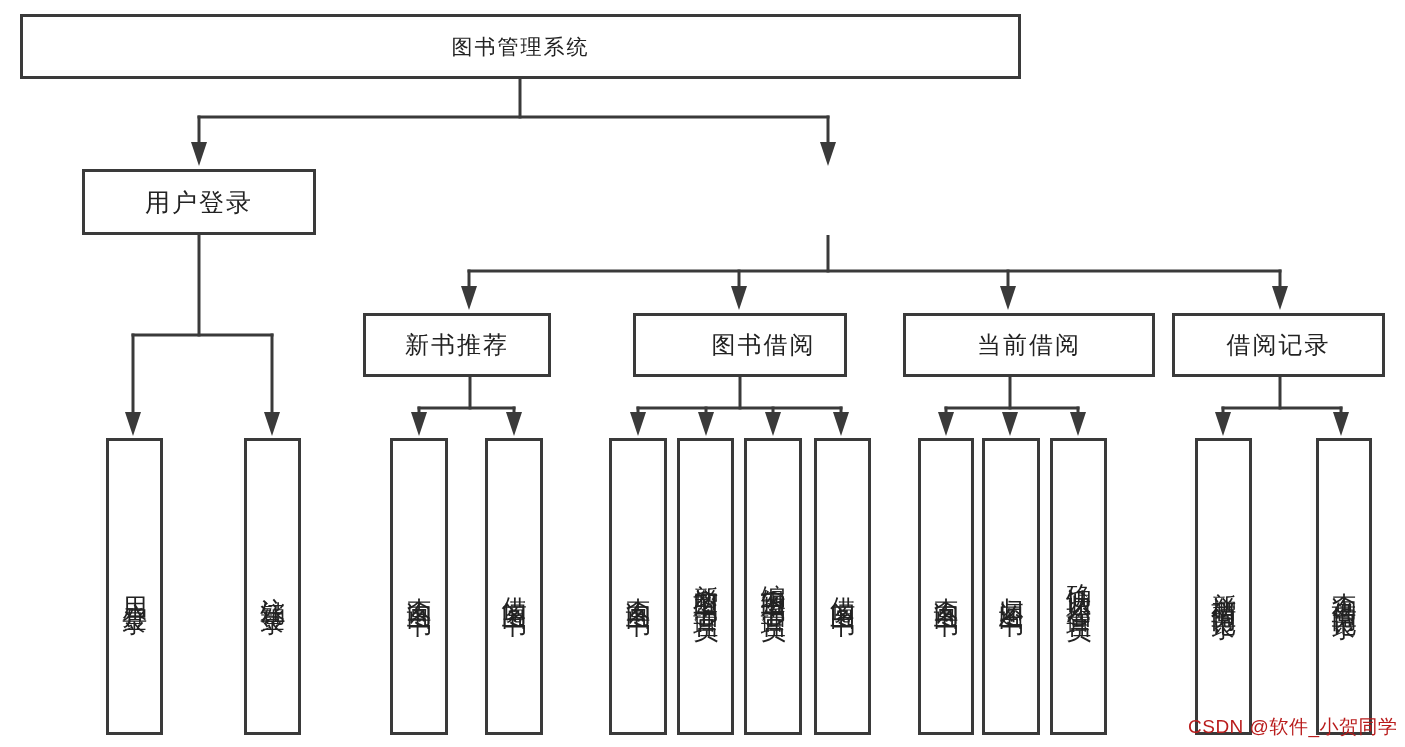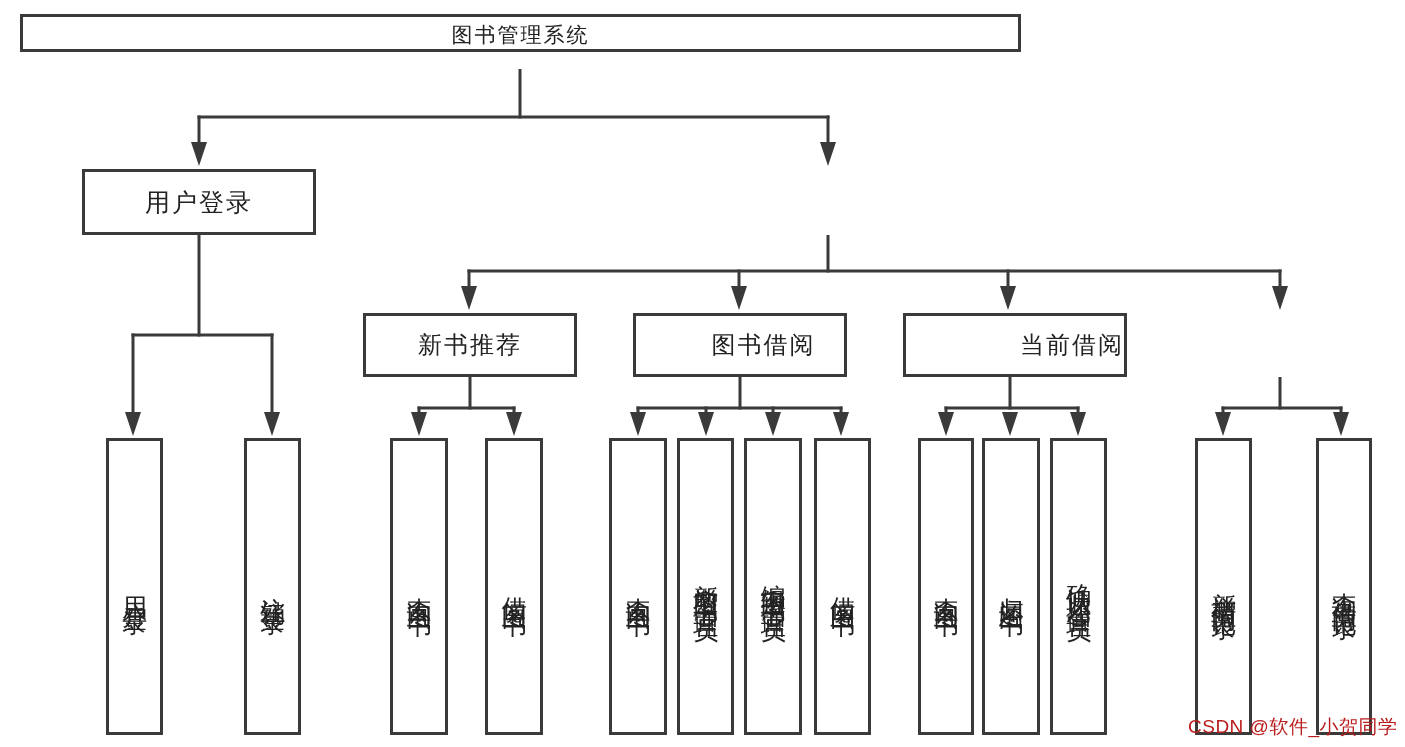--- a/index.html
+++ b/index.html
@@ -125,36 +125,39 @@
       <polygon points="765,412 781,412 773,436"></polygon>
       <polygon points="833,412 849,412 841,436"></polygon>
       <polygon points="938,412 954,412 946,436"></polygon>
       <polygon points="1002,412 1018,412 1010,436"></polygon>
       <polygon points="1070,412 1086,412 1078,436"></polygon>
       <polygon points="1215,412 1231,412 1223,436"></polygon>
       <polygon points="1333,412 1349,412 1341,436"></polygon>
     </g>
   </svg>
 
-  <div class="node root-box" style="left:20px; top:14px; width:1001px; height:38px;align-items:flex-end;">
+  <div class="node root-box" style="left:20px; top:14px; width:1001px; height:65px;">
     <span class="hlabel">图书管理系统</span>
   </div>
 
   <div class="node l2-box" style="left:82px; top:169px; width:234px; height:66px;">
     <span class="hlabel">用户登录</span>
   </div>
 
-  <div class="node l3-box" style="left:363px; top:313px; width:214px; height:64px;">
+  <div class="node l3-box" style="left:363px; top:313px; width:188px; height:64px;">
     <span class="hlabel">新书推荐</span>
   </div>
   <div class="node l3-box" style="left:633px; top:313px; width:214px; height:64px;padding-left:47px;">
     <span class="hlabel">图书借阅</span>
   </div>
-  <div class="node l3-box" style="left:903px; top:313px; width:224px; height:64px;justify-content:flex-end;">
+  <div class="node l3-box" style="left:903px; top:313px; width:252px; height:64px;">
     <span class="hlabel">当前借阅</span>
+  </div>
+  <div class="node l3-box" style="left:1172px; top:313px; width:213px; height:64px;">
+    <span class="hlabel">借阅记录</span>
   </div>
 
   <div class="node vbox" style="left:106px; top:438px; width:57px; height:297px;">
     <span class="vlabel">用户登录</span>
   </div>
   <div class="node vbox" style="left:244px; top:438px; width:57px; height:297px;">
     <span class="vlabel">注销登录</span>
   </div>
 
   <div class="node vbox" style="left:390px; top:438px; width:58px; height:297px;">

